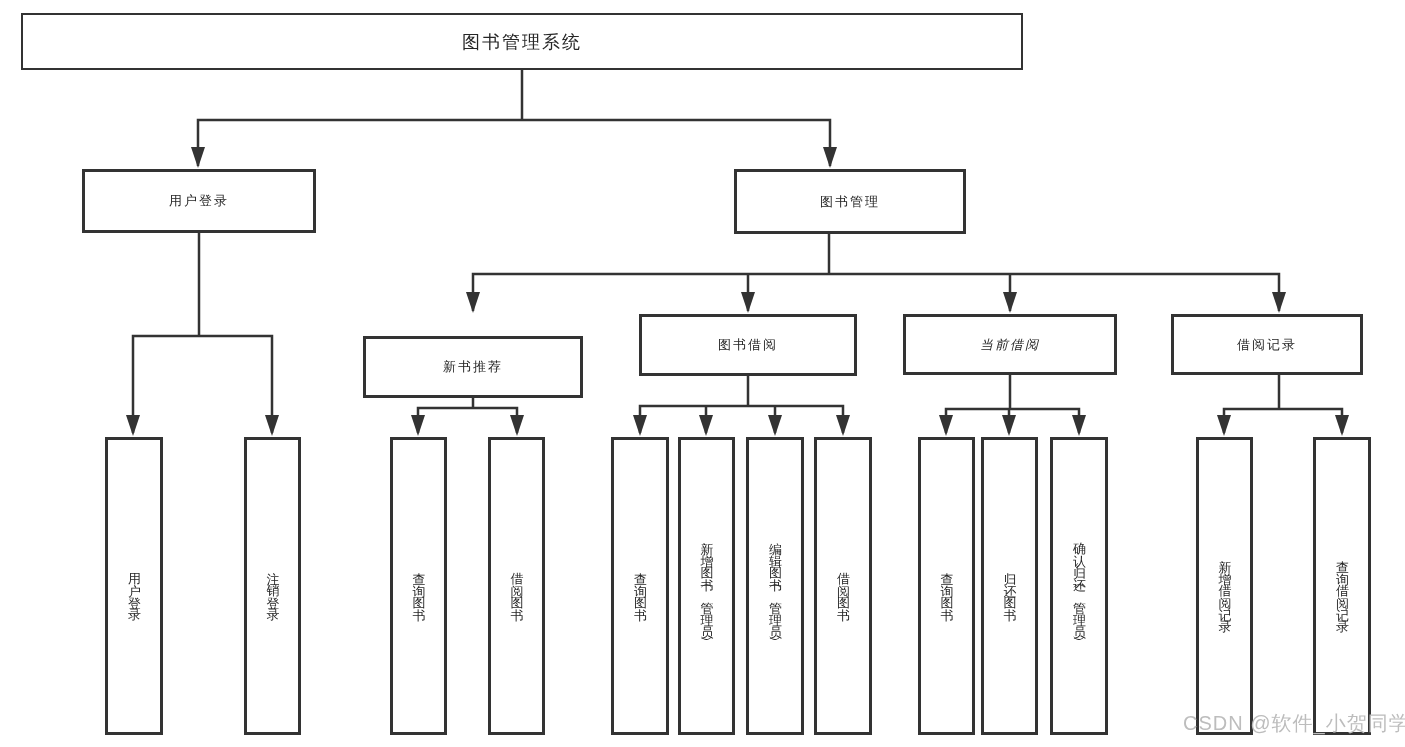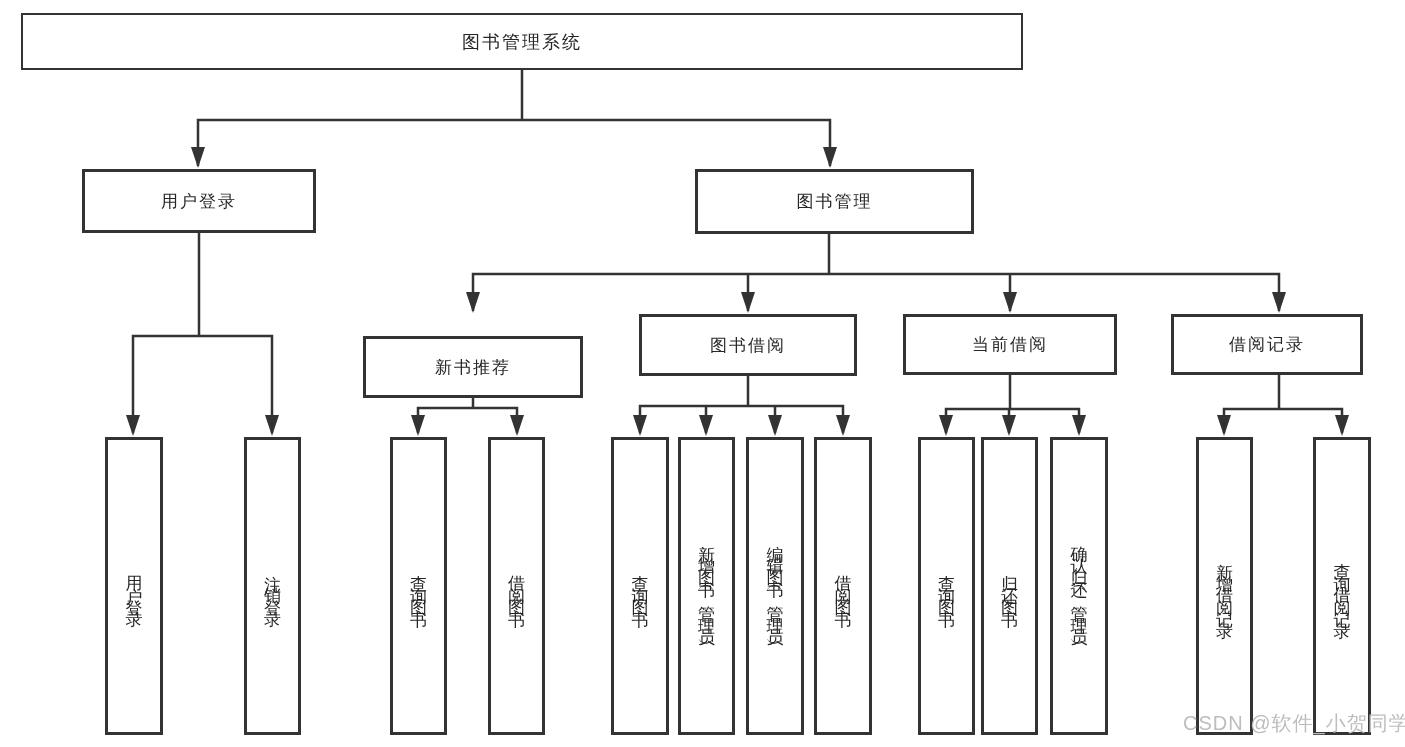--- a/index.html
+++ b/index.html
@@ -22,21 +22,21 @@
   }
   .node {
     position: absolute;
     box-sizing: border-box;
     background: #ffffff;
     border: 3px solid #333333;
     display: flex;
     align-items: center;
     justify-content: center;
     color: #262626;
-    font-size: 17px;
+    font-size: 13px;
   }
   .node.root {
     border-width: 2px;
     font-size: 18px;
   }
   .node .label {
     letter-spacing: 2px;
     white-space: nowrap;
   }
   .node.leaf .label {
@@ -103,31 +103,31 @@
     </g>
   </svg>
 
   <div class="node root" style="left:21px; top:13px; width:1002px; height:57px;">
     <span class="label">图书管理系统</span>
   </div>
 
   <div class="node" style="left:82px; top:169px; width:234px; height:64px;">
     <span class="label">用户登录</span>
   </div>
-  <div class="node" style="left:695px; top:169px; width:279px; height:65px;">
+  <div class="node" style="left:734px; top:169px; width:232px; height:65px;">
     <span class="label">图书管理</span>
   </div>
 
   <div class="node" style="left:363px; top:314px; width:220px; height:62px;margin-top:22px;">
     <span class="label">新书推荐</span>
   </div>
   <div class="node" style="left:639px; top:314px; width:218px; height:62px;justify-content:center;">
     <span class="label">图书借阅</span>
   </div>
-  <div class="node" style="left:903px; top:314px; width:214px; height:61px;">
+  <div class="node" style="left:903px; top:314px; width:214px; height:61px;font-style:italic;">
     <span class="label">当前借阅</span>
   </div>
   <div class="node" style="left:1171px; top:314px; width:192px; height:61px;">
     <span class="label">借阅记录</span>
   </div>
 
   <div class="node leaf" style="left:105px; top:437px; width:58px; height:298px;">
     <span class="label">用户登录</span>
   </div>
   <div class="node leaf" style="left:244px; top:437px; width:57px; height:298px;">

